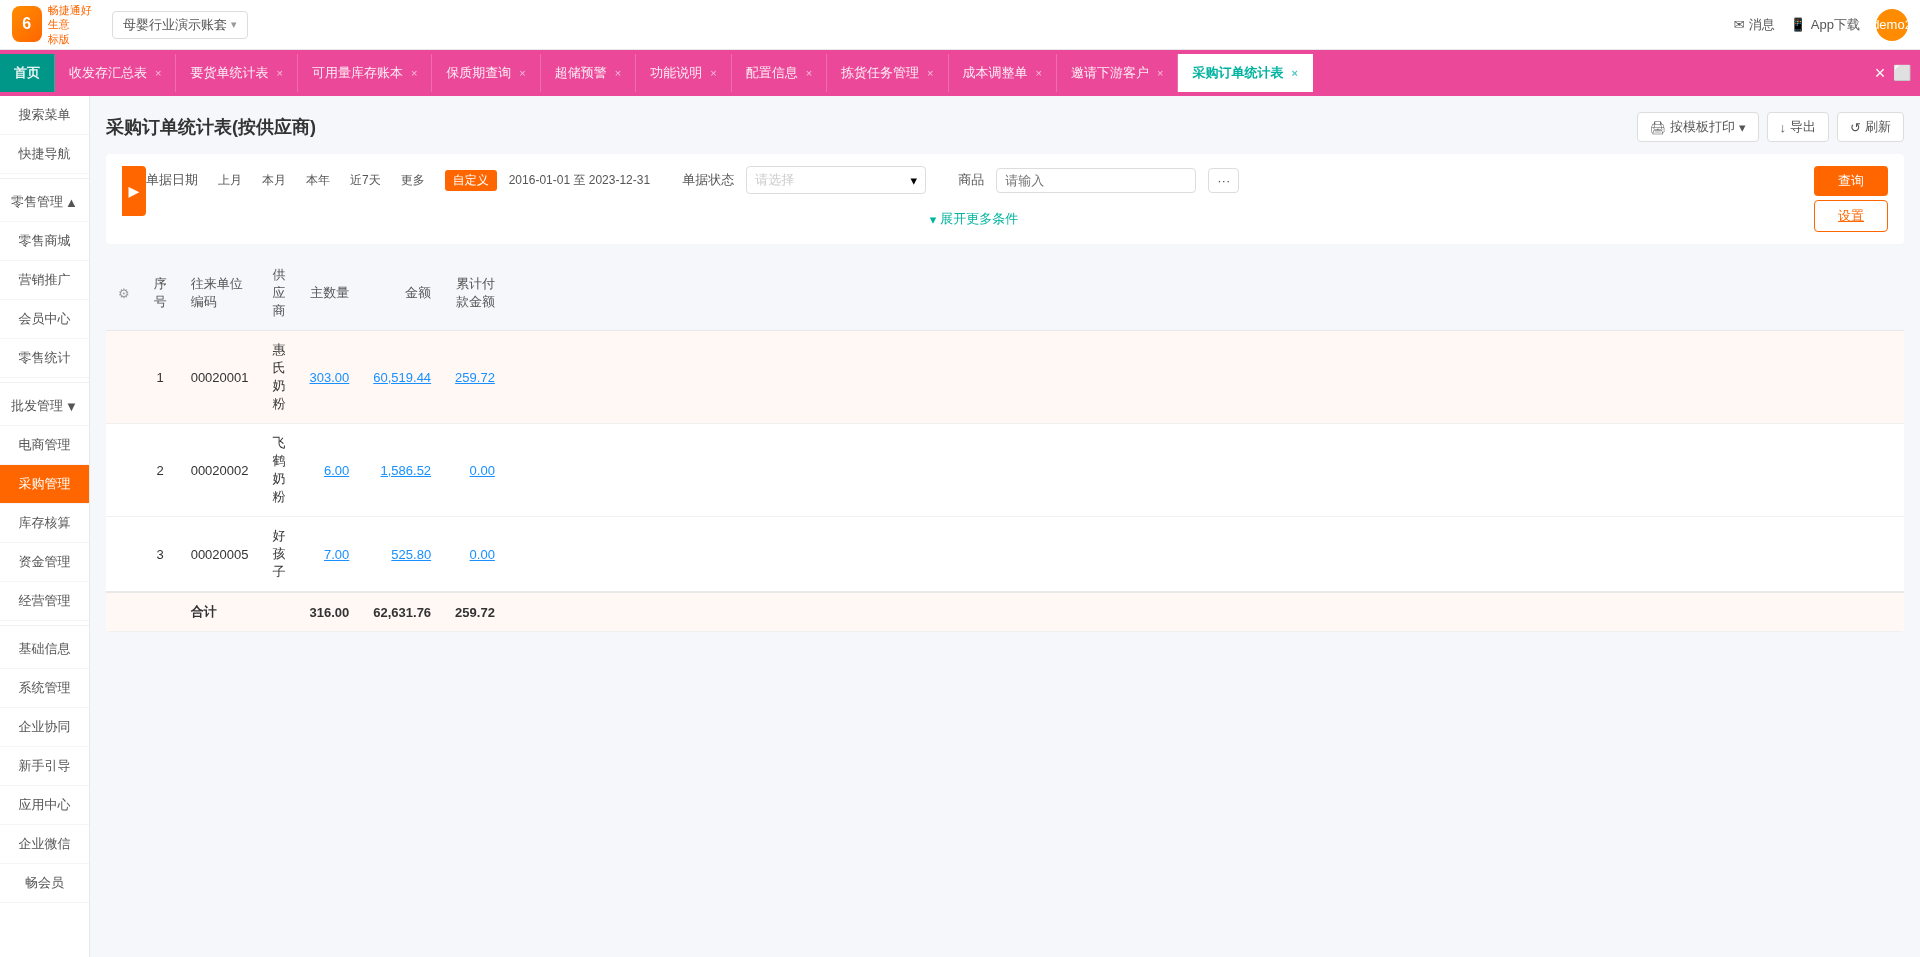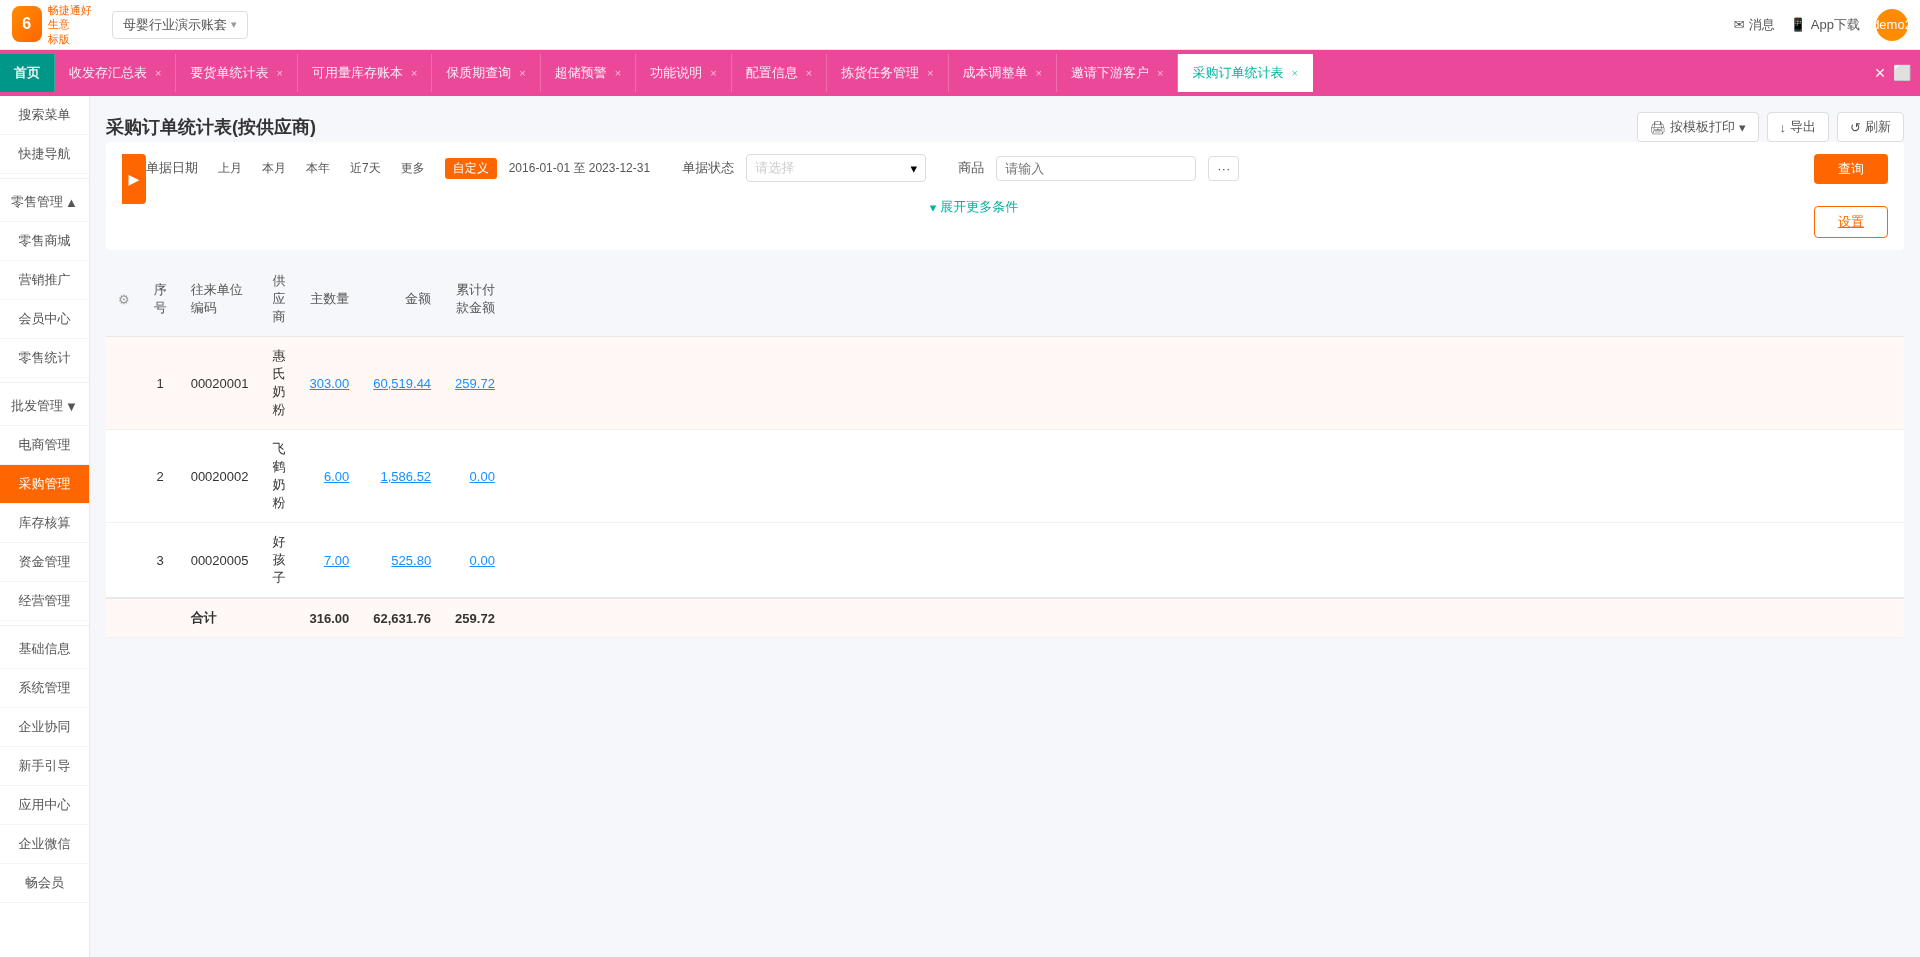--- a/index.html
+++ b/index.html
@@ -13,41 +13,41 @@
     .workspace-selector { display: flex; align-items: center; gap: 4px; padding: 4px 10px; border: 1px solid #ddd; border-radius: 4px; cursor: pointer; color: #555; font-size: 13px; margin-left: 10px; }
     .workspace-selector .chevron { color: #999; font-size: 11px; }
     .top-bar-right { margin-left: auto; display: flex; align-items: center; gap: 16px; }
     .top-bar-action { display: flex; align-items: center; gap: 4px; color: #555; cursor: pointer; font-size: 13px; }
     .user-avatar { width: 32px; height: 32px; background: #ff8c00; border-radius: 50%; display: flex; align-items: center; justify-content: center; color: #fff; font-size: 13px; cursor: pointer; }
 
     
     .nav-tabs { height: 46px; background: #ec4899; display: flex; align-items: center; flex-shrink: 0; overflow: hidden; }
     .nav-tab { padding: 0 14px; height: 38px; display: flex; align-items: center; gap: 4px; color: rgba(255,255,255,0.9); cursor: pointer; font-size: 13px; white-space: nowrap; border-right: 1px solid rgba(255,255,255,0.2); }
     .nav-tab.home { background: #009688; font-weight: bold; }
-    .nav-tab.active { background: #fff; color: #00b3a0; font-weight: normal; }
+    .nav-tab.active { background: #fff; color: #00b3a0; font-weight: bold; }
     .nav-tab .close-x { font-size: 11px; margin-left: 4px; color: inherit; opacity: 0.7; }
     .nav-tabs-right { margin-left: auto; display: flex; align-items: center; gap: 8px; padding-right: 8px; }
     .nav-tabs-right span { color: #fff; cursor: pointer; font-size: 16px; }
 
     
     .main-layout { display: flex; flex: 1; overflow: hidden; }
 
     
     .sidebar { width: 90px; background: #fff; border-right: 1px solid #e8e8e8; display: flex; flex-direction: column; flex-shrink: 0; overflow-y: auto; }
     .sidebar-item { padding: 10px 8px; text-align: center; cursor: pointer; color: #555; font-size: 13px; border-bottom: 1px solid #f5f5f5; }
     .sidebar-item.active { background: #ff6600; color: #fff; }
     .sidebar-item.with-arrow { display: flex; align-items: center; justify-content: center; gap: 2px; }
     .sidebar-divider { height: 1px; background: #f0f0f0; margin: 4px 0; }
 
     
     .content-area { flex: 1; overflow: auto; background: #f5f7fa; }
     .page-container { padding: 16px; min-height: 100%; }
 
     
-    .page-header { display: flex; align-items: center; justify-content: space-between; }
+    .page-header { display: flex; align-items: center; justify-content: space-between; margin-bottom: 12px; }
     .page-title { font-size: 18px; font-weight: bold; color: #333; }
     .page-header-actions { display: flex; align-items: center; gap: 8px; }
     .btn-print { display: flex; align-items: center; gap: 4px; padding: 5px 12px; border: 1px solid #ddd; border-radius: 4px; background: #fff; cursor: pointer; color: #555; font-size: 13px; }
     .btn-export { display: flex; align-items: center; gap: 4px; padding: 5px 12px; border: 1px solid #ddd; border-radius: 4px; background: #fff; cursor: pointer; color: #555; font-size: 13px; }
     .btn-refresh { display: flex; align-items: center; gap: 4px; padding: 5px 12px; border: 1px solid #ddd; border-radius: 4px; background: #fff; cursor: pointer; color: #555; font-size: 13px; }
 
     
     .filter-area { background: #fff; border-radius: 4px; padding: 12px 16px; margin-bottom: 12px; }
     .filter-row { display: flex; align-items: center; gap: 12px; flex-wrap: wrap; }
     .filter-label { color: #555; font-size: 13px; white-space: nowrap; }
@@ -84,21 +84,21 @@
 
     
     .table-footer { background: #fff8f5; border-top: 2px solid #e8e8e8; }
     .table-footer td { padding: 10px 12px; font-weight: bold; color: #333; }
 
     
     .expand-arrow { width: 24px; height: 50px; background: #ff6600; display: flex; align-items: center; justify-content: center; cursor: pointer; border-radius: 0 4px 4px 0; color: #fff; font-size: 14px; flex-shrink: 0; }
 
     .filter-main-row { display: flex; align-items: flex-start; gap: 0; }
     .filter-content { flex: 1; }
-    .filter-actions { display: flex; flex-direction: column; gap: 22px; margin-left: 12px; }
+    .filter-actions { display: flex; flex-direction: column; gap: 4px; margin-left: 12px; }
 
     .ellipsis-btn { background: none; border: 1px solid #ddd; border-radius: 4px; padding: 4px 8px; cursor: pointer; color: #555; }
   </style>
 </head>
 <body>
 
 <div class="top-bar">
   <div class="logo-area">
     <div class="logo-icon">6</div>
     <div class="logo-text">

